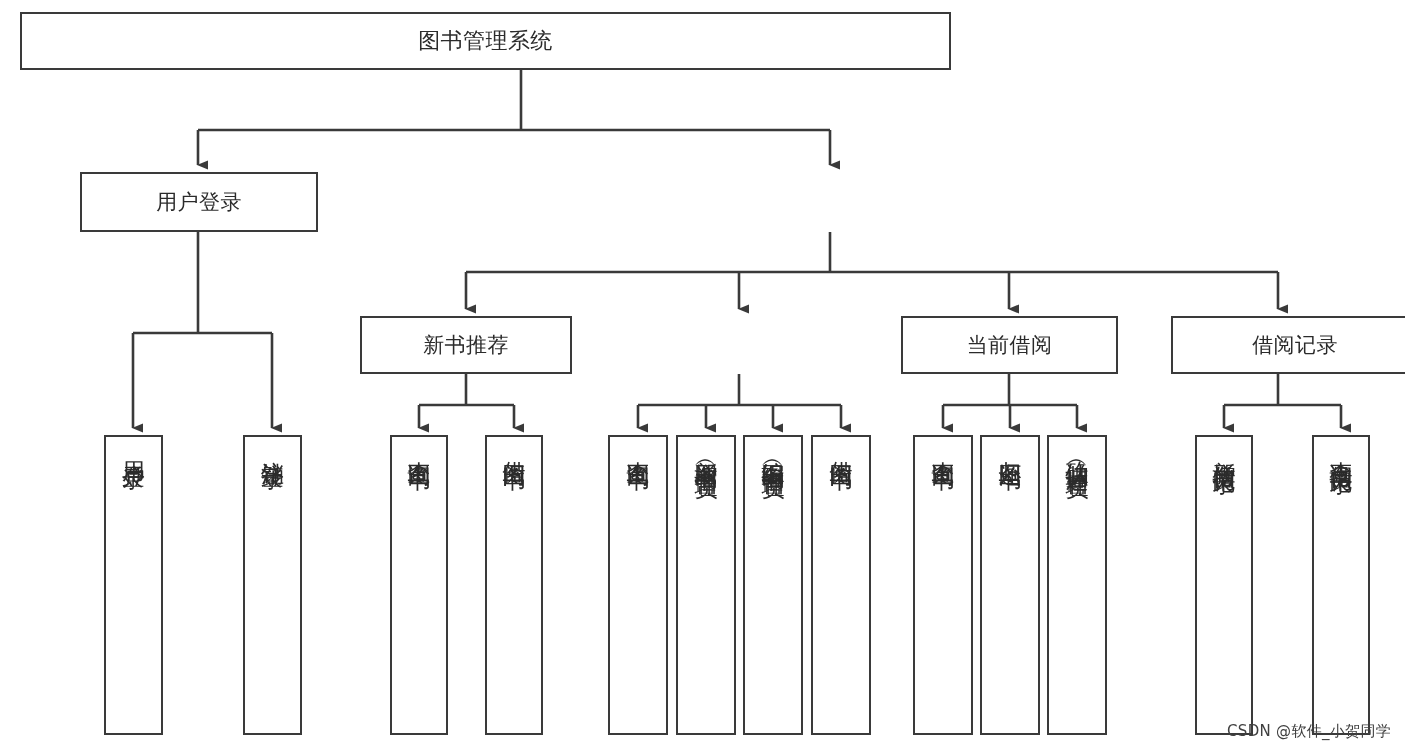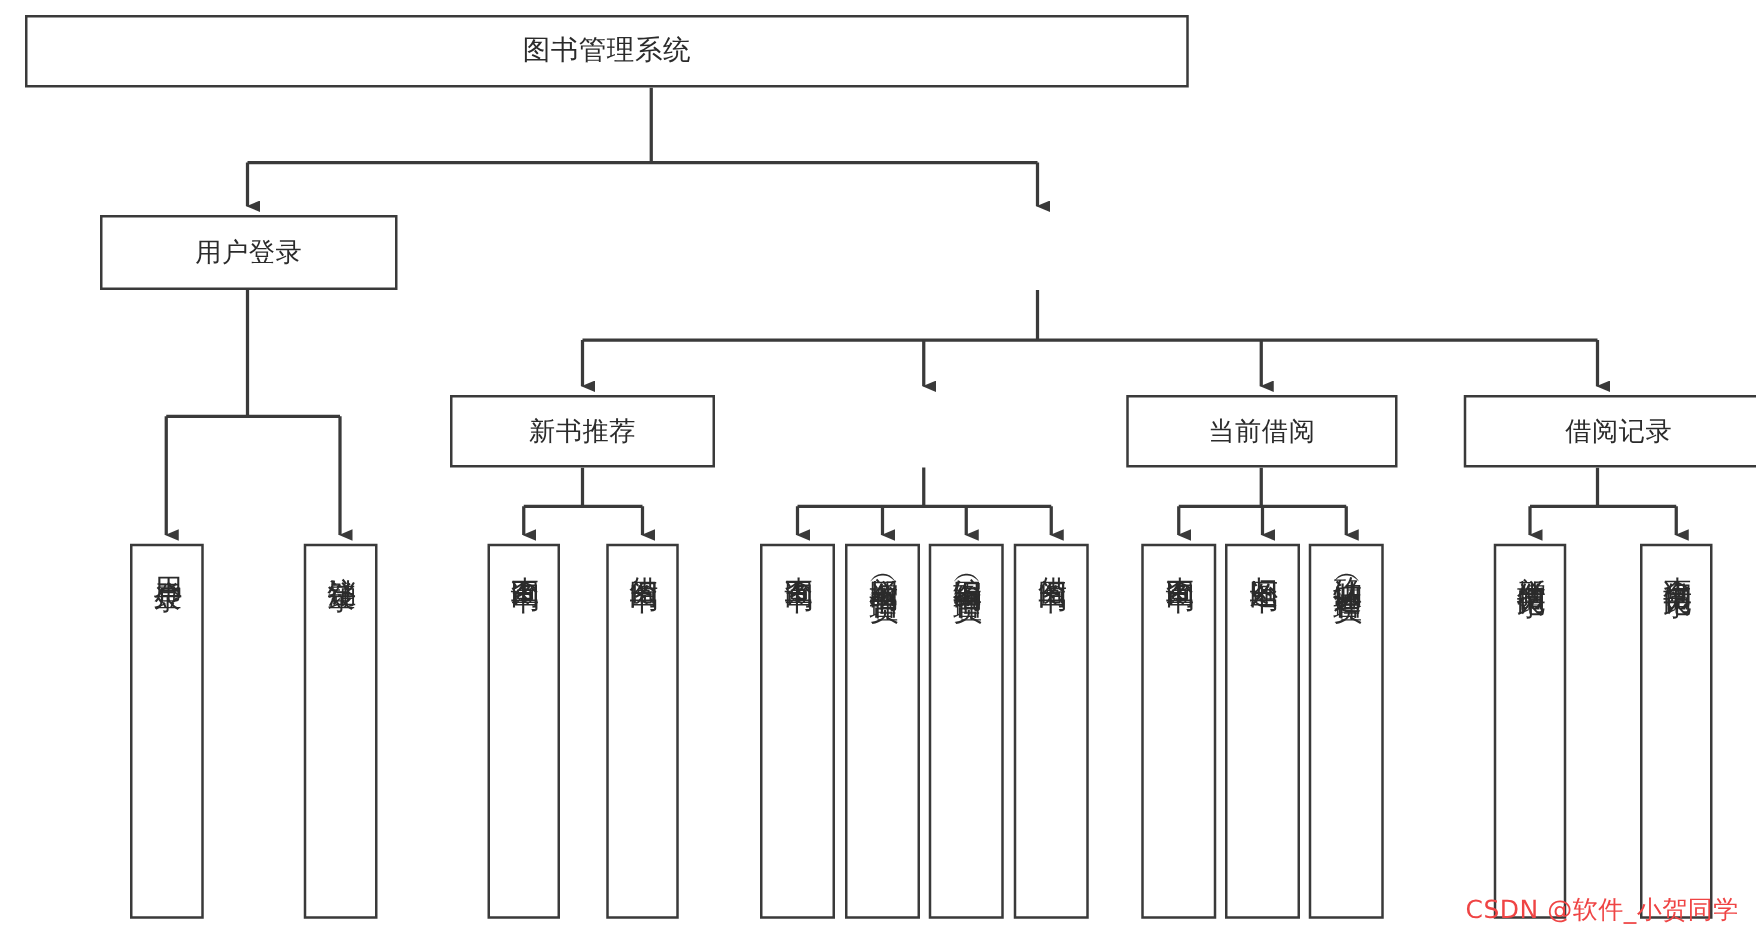--- a/index.html
+++ b/index.html
@@ -64,22 +64,22 @@
     text-orientation: upright;
     font-size: 23px;
     line-height: 1.0;
     letter-spacing: 0.10em;
     white-space: nowrap;
   }
   #watermark {
     position: absolute;
     right: 14px;
     bottom: 6px;
-    font-size: 20px;
-    color: #ef4444;
+    font-size: 15px;
+    color: #404040;
     letter-spacing: 0.02em;
     z-index: 5;
     white-space: nowrap;
     margin-left: 12px;
   }
 </style>
 </head>
 <body>
 
 <div id="diagram-canvas">

